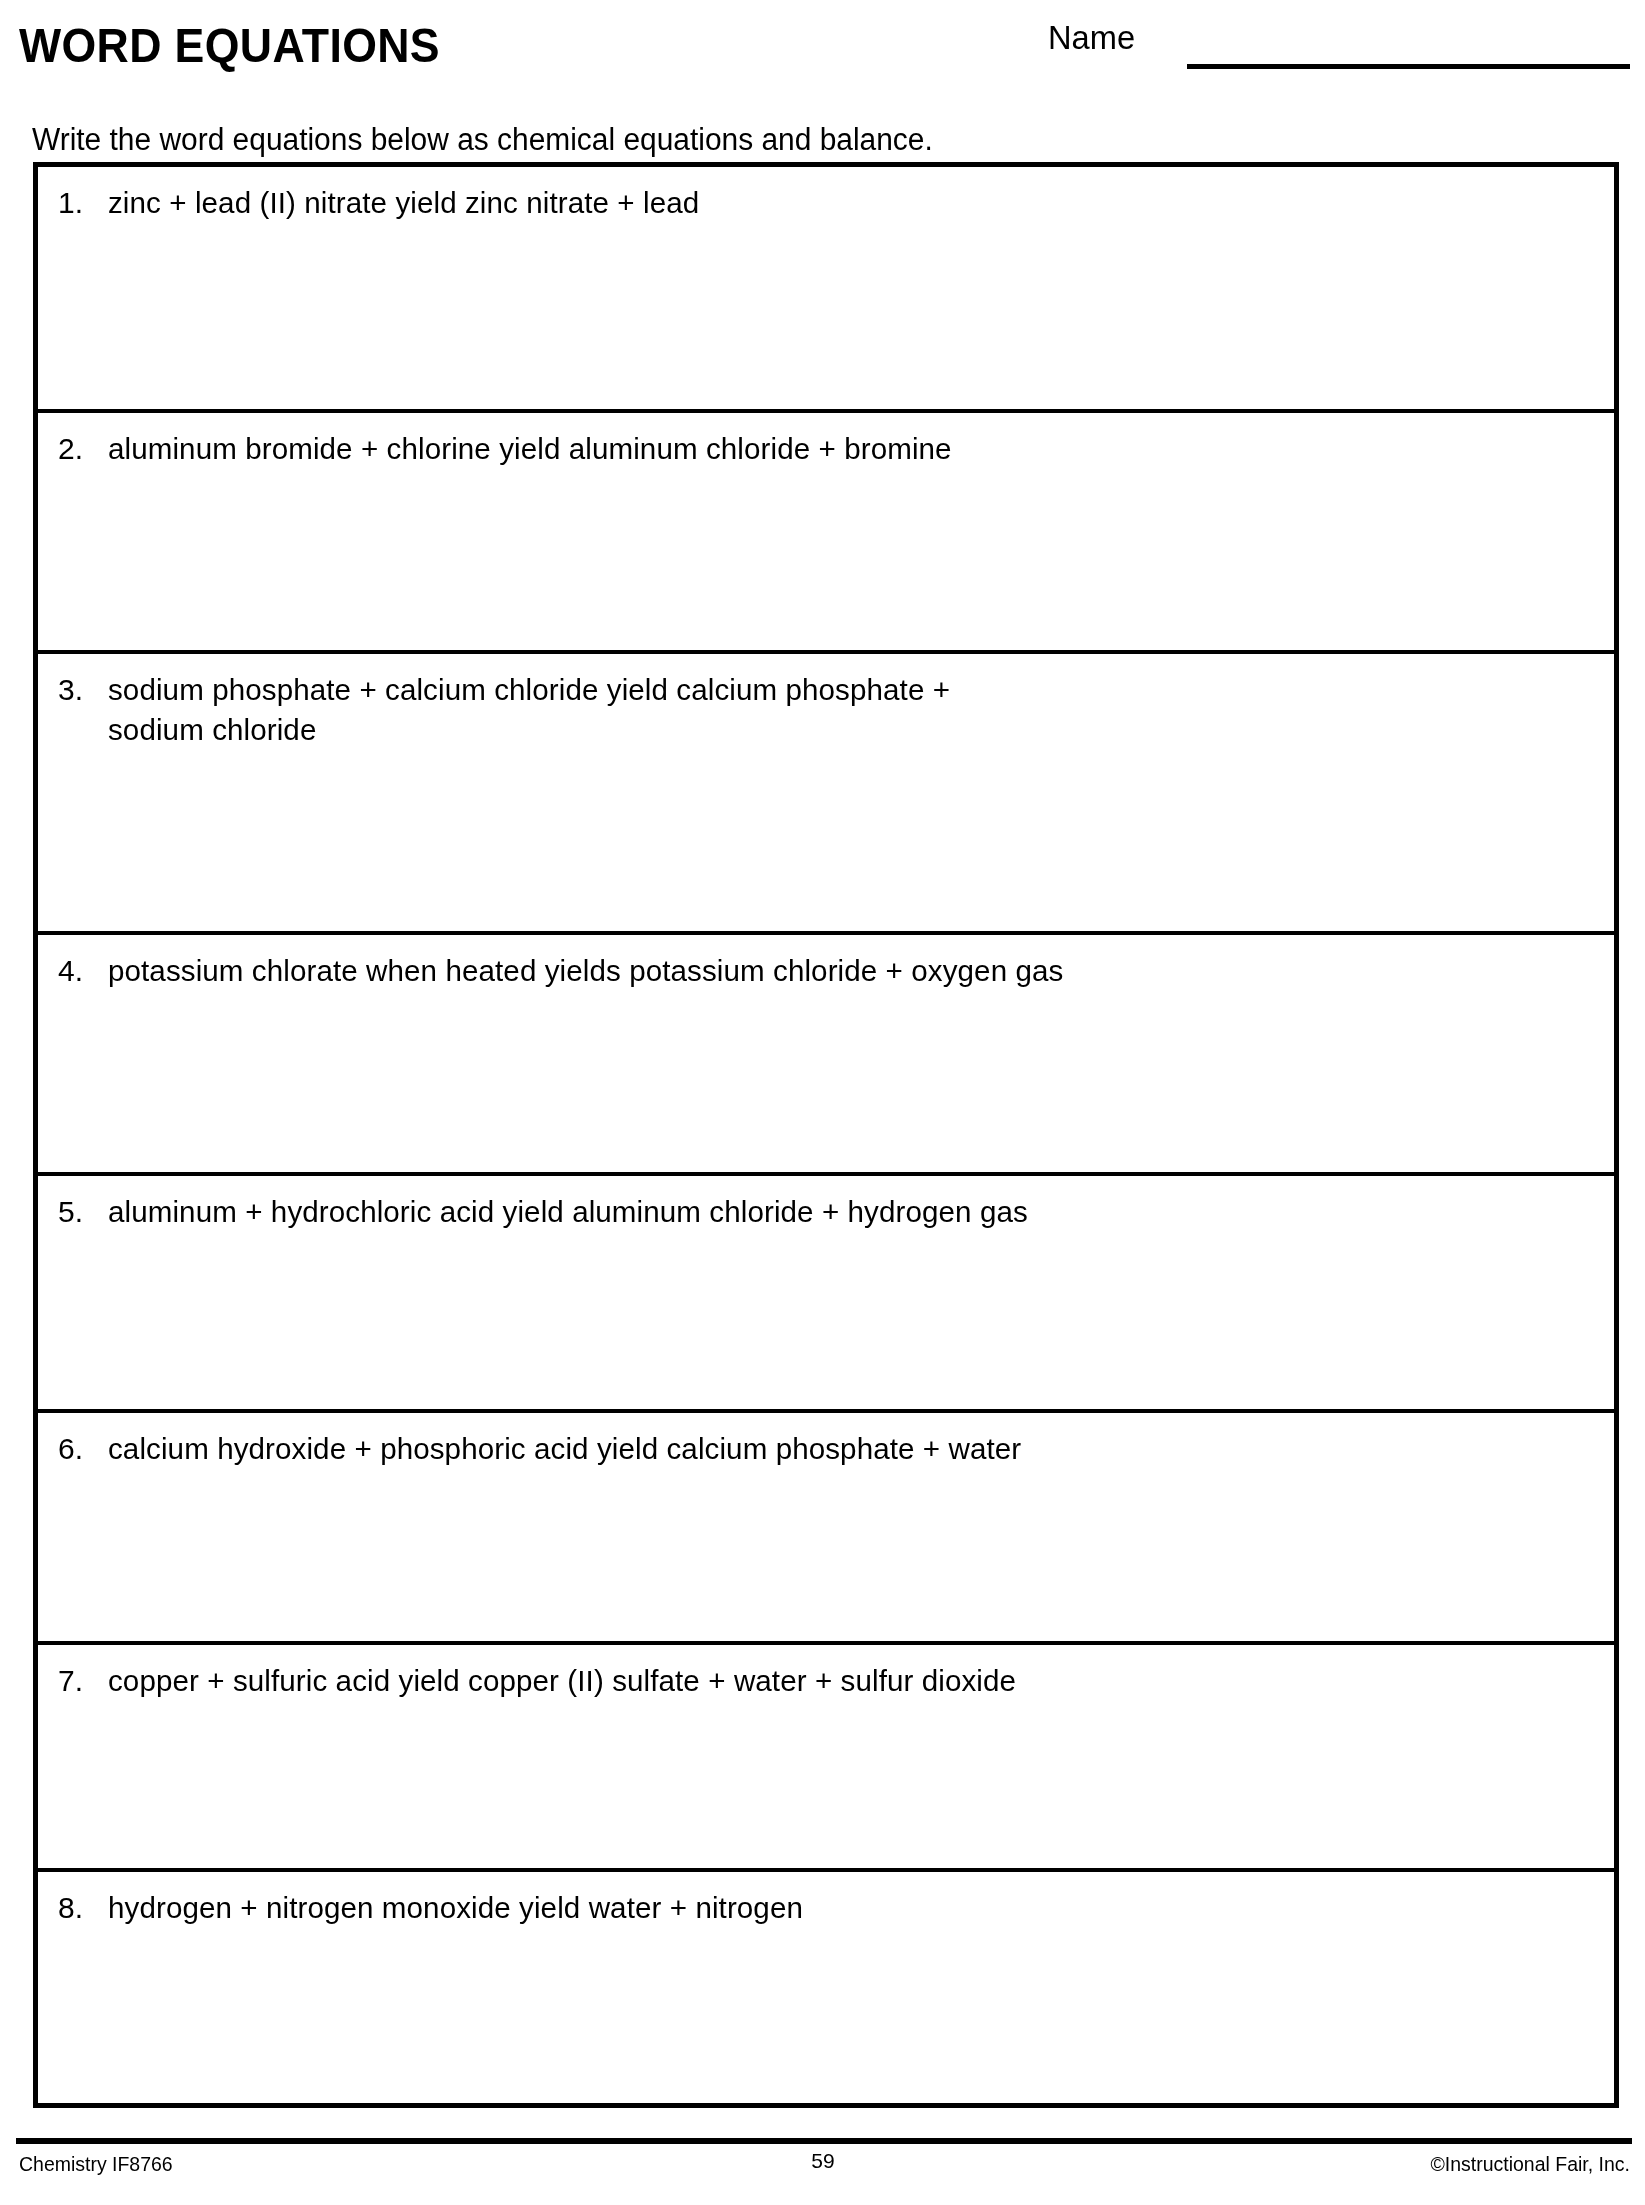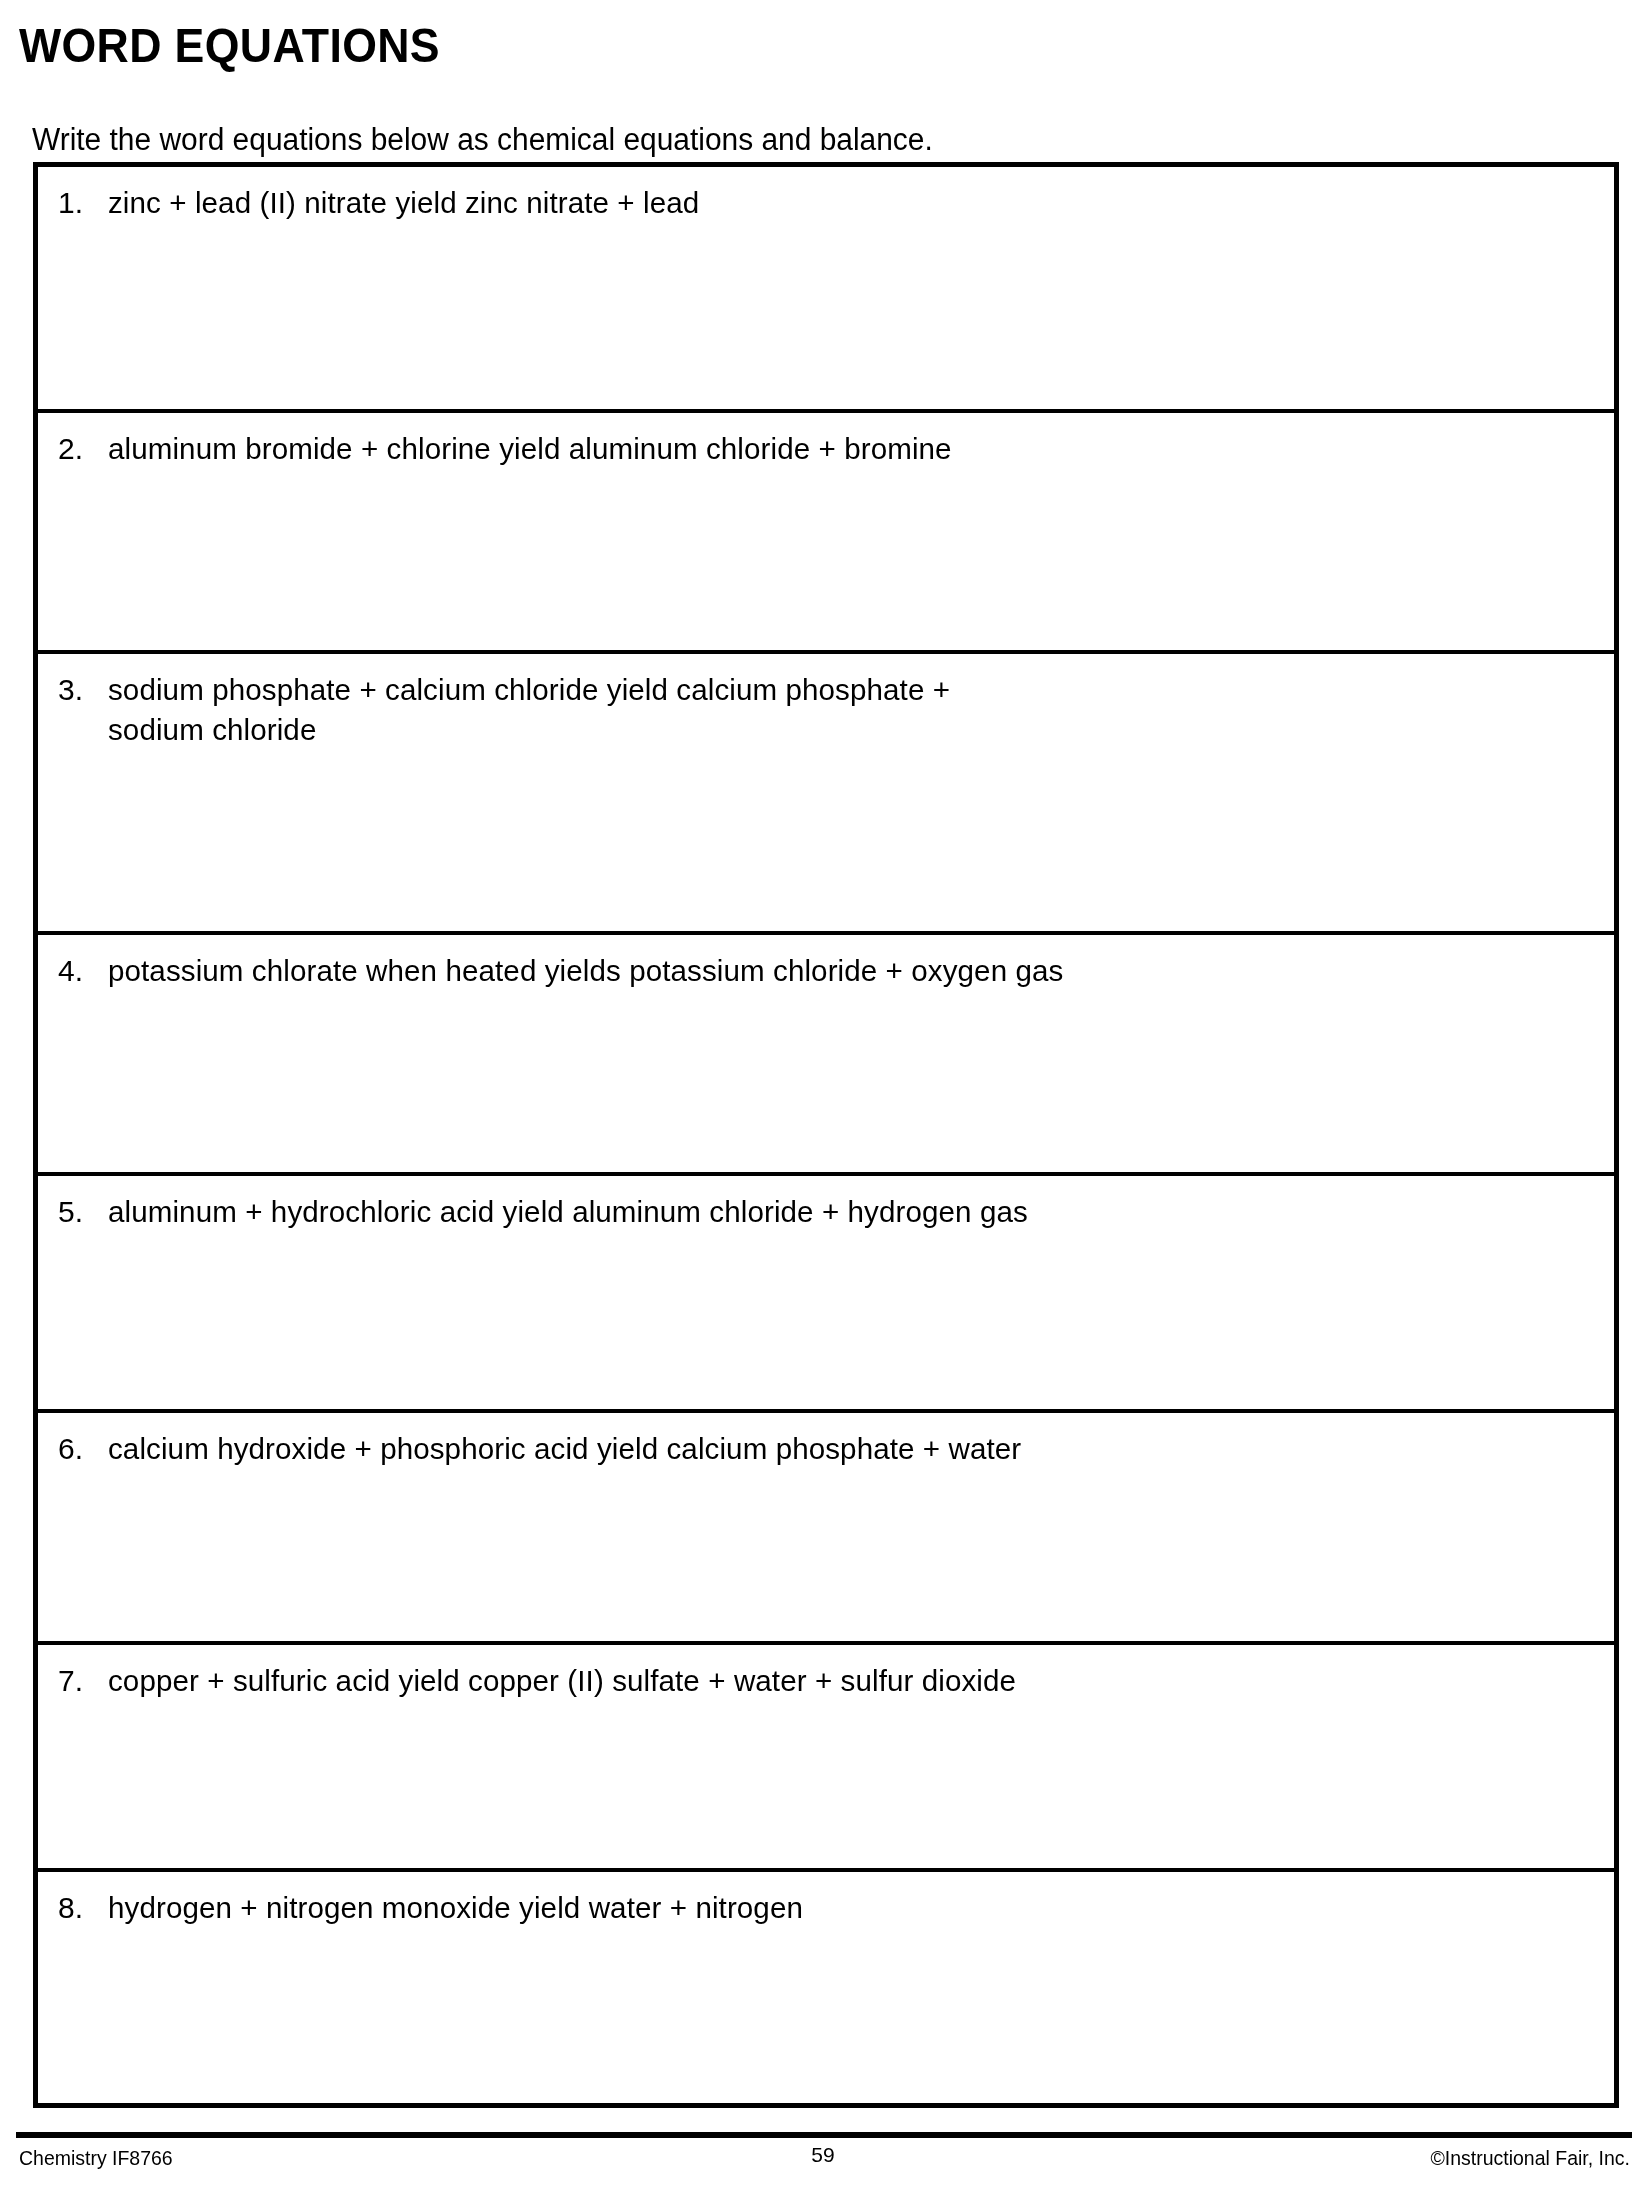--- a/index.html
+++ b/index.html
@@ -129,21 +129,21 @@
     letter-spacing: 0.1px;
     transform: scaleX(0.985);
     transform-origin: left top;
   }
   .qtext .ln { display: block; white-space: nowrap; }
 
   
   .footer {
     position: absolute;
     left: 0;
-    bottom: 16px;
+    bottom: 10px;
     width: 1646px;
     height: 80px;
   }
   .footer-rule {
     position: absolute;
     left: 16px;
     top: 23.4px;
     width: 1616px;
     height: 5.8px;
     background: #000000;
@@ -181,20 +181,24 @@
 </style>
 </head>
 <body>
 
 <div class="page">
 
   <div class="header">
 
     <div class="worksheet-title">WORD EQUATIONS</div>
 
+    <div class="name-block">
+      <span class="name-label">Name</span>
+      <span class="name-rule"></span>
+    </div>
 
     <div class="instruction">Write the word equations below as chemical equations and balance.</div>
   </div>
 
   <div class="qtable">
 
     <div class="qrow" style="height:246px;">
       <div class="qnum">1.</div>
       <div class="qtext">
         <span class="ln">zinc  +  lead (II) nitrate  yield  zinc nitrate  +  lead</span>

